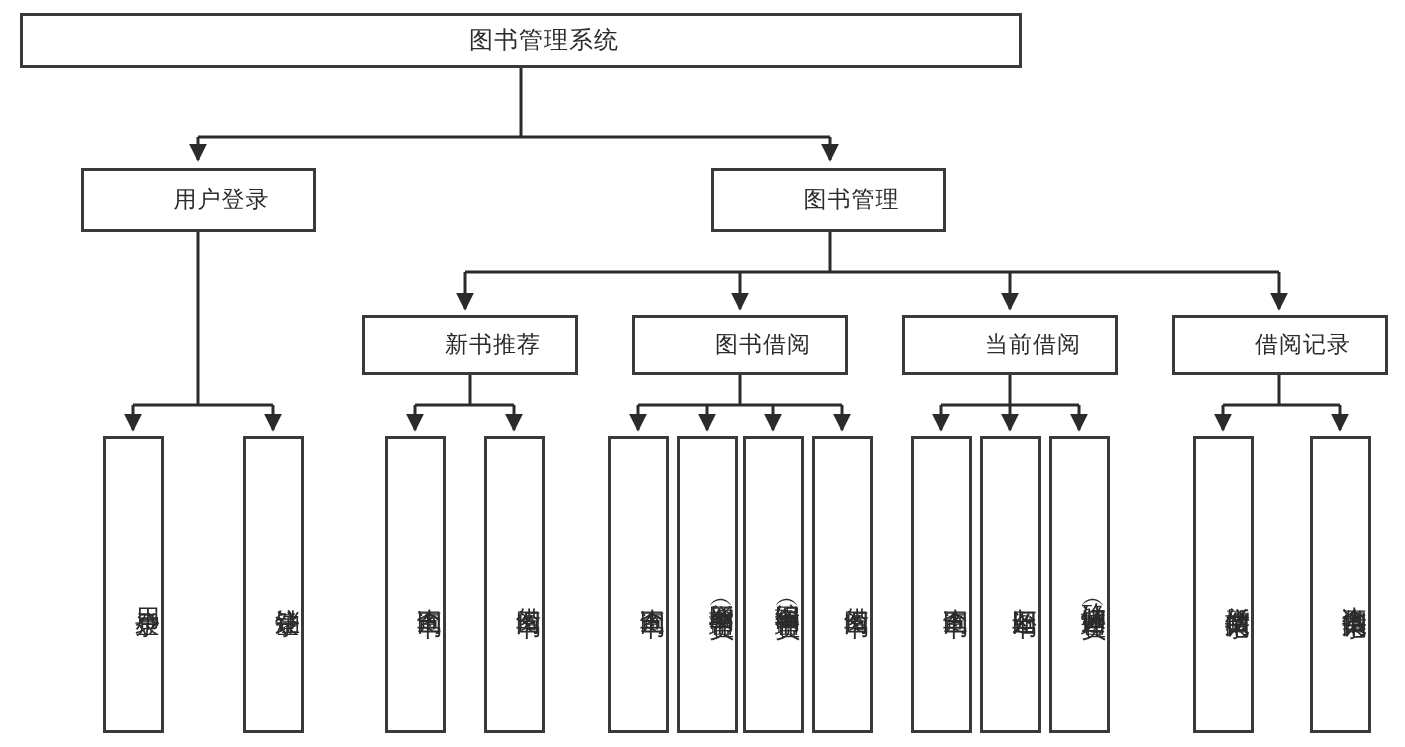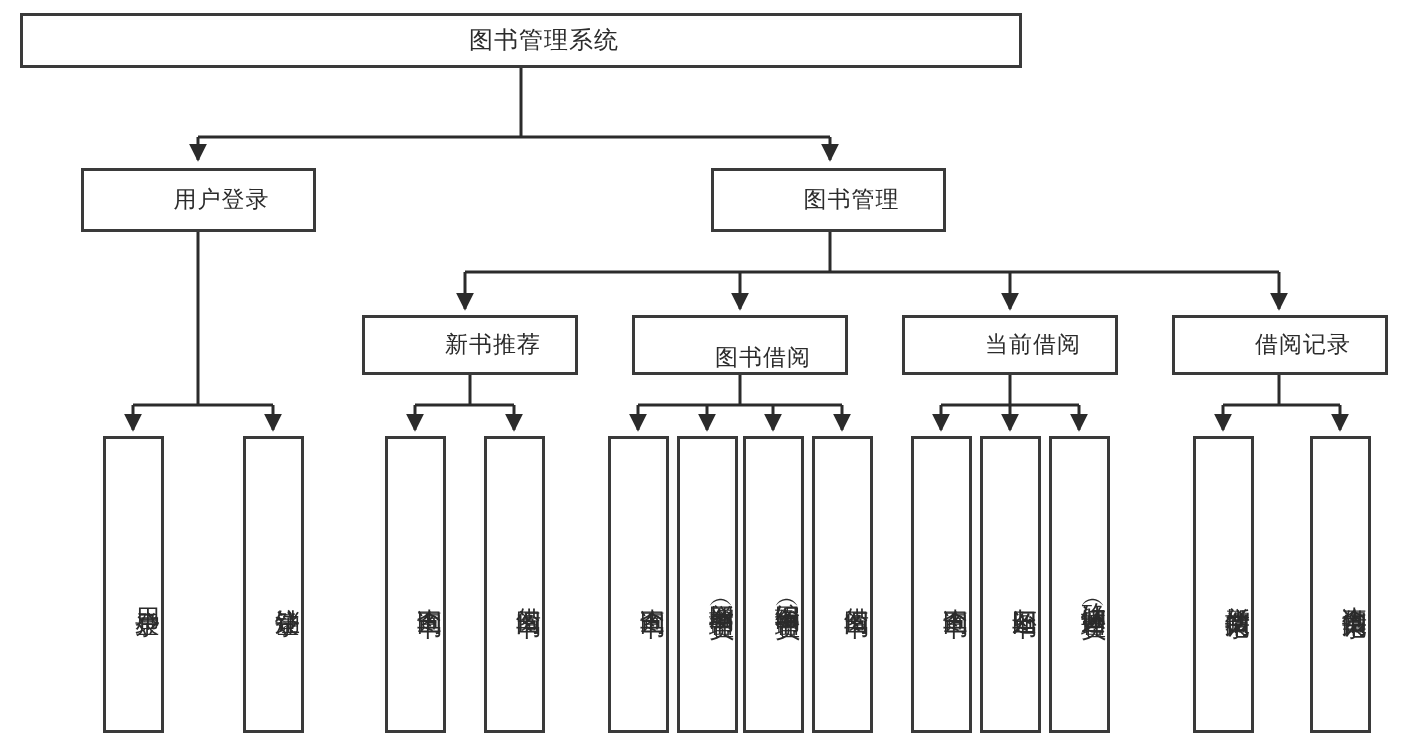--- a/index.html
+++ b/index.html
@@ -137,21 +137,21 @@
   <div class="node h" style="left:81px; top:168px; width:235px; height:64px;">
     <span>用户登录</span>
   </div>
   <div class="node h" style="left:711px; top:168px; width:235px; height:64px;">
     <span>图书管理</span>
   </div>
 
   <div class="node h" style="left:362px; top:315px; width:216px; height:60px;">
     <span>新书推荐</span>
   </div>
-  <div class="node h" style="left:632px; top:315px; width:216px; height:60px;align-items:flex-end;">
+  <div class="node h" style="left:632px; top:315px; width:216px; height:60px;">
     <span>图书借阅</span>
   </div>
   <div class="node h" style="left:902px; top:315px; width:216px; height:60px;text-align:center;">
     <span>当前借阅</span>
   </div>
   <div class="node h" style="left:1172px; top:315px; width:216px; height:60px;justify-content:center;">
     <span>借阅记录</span>
   </div>
 
   <div class="node v" style="left:103px; top:436px; width:61px; height:297px;">

